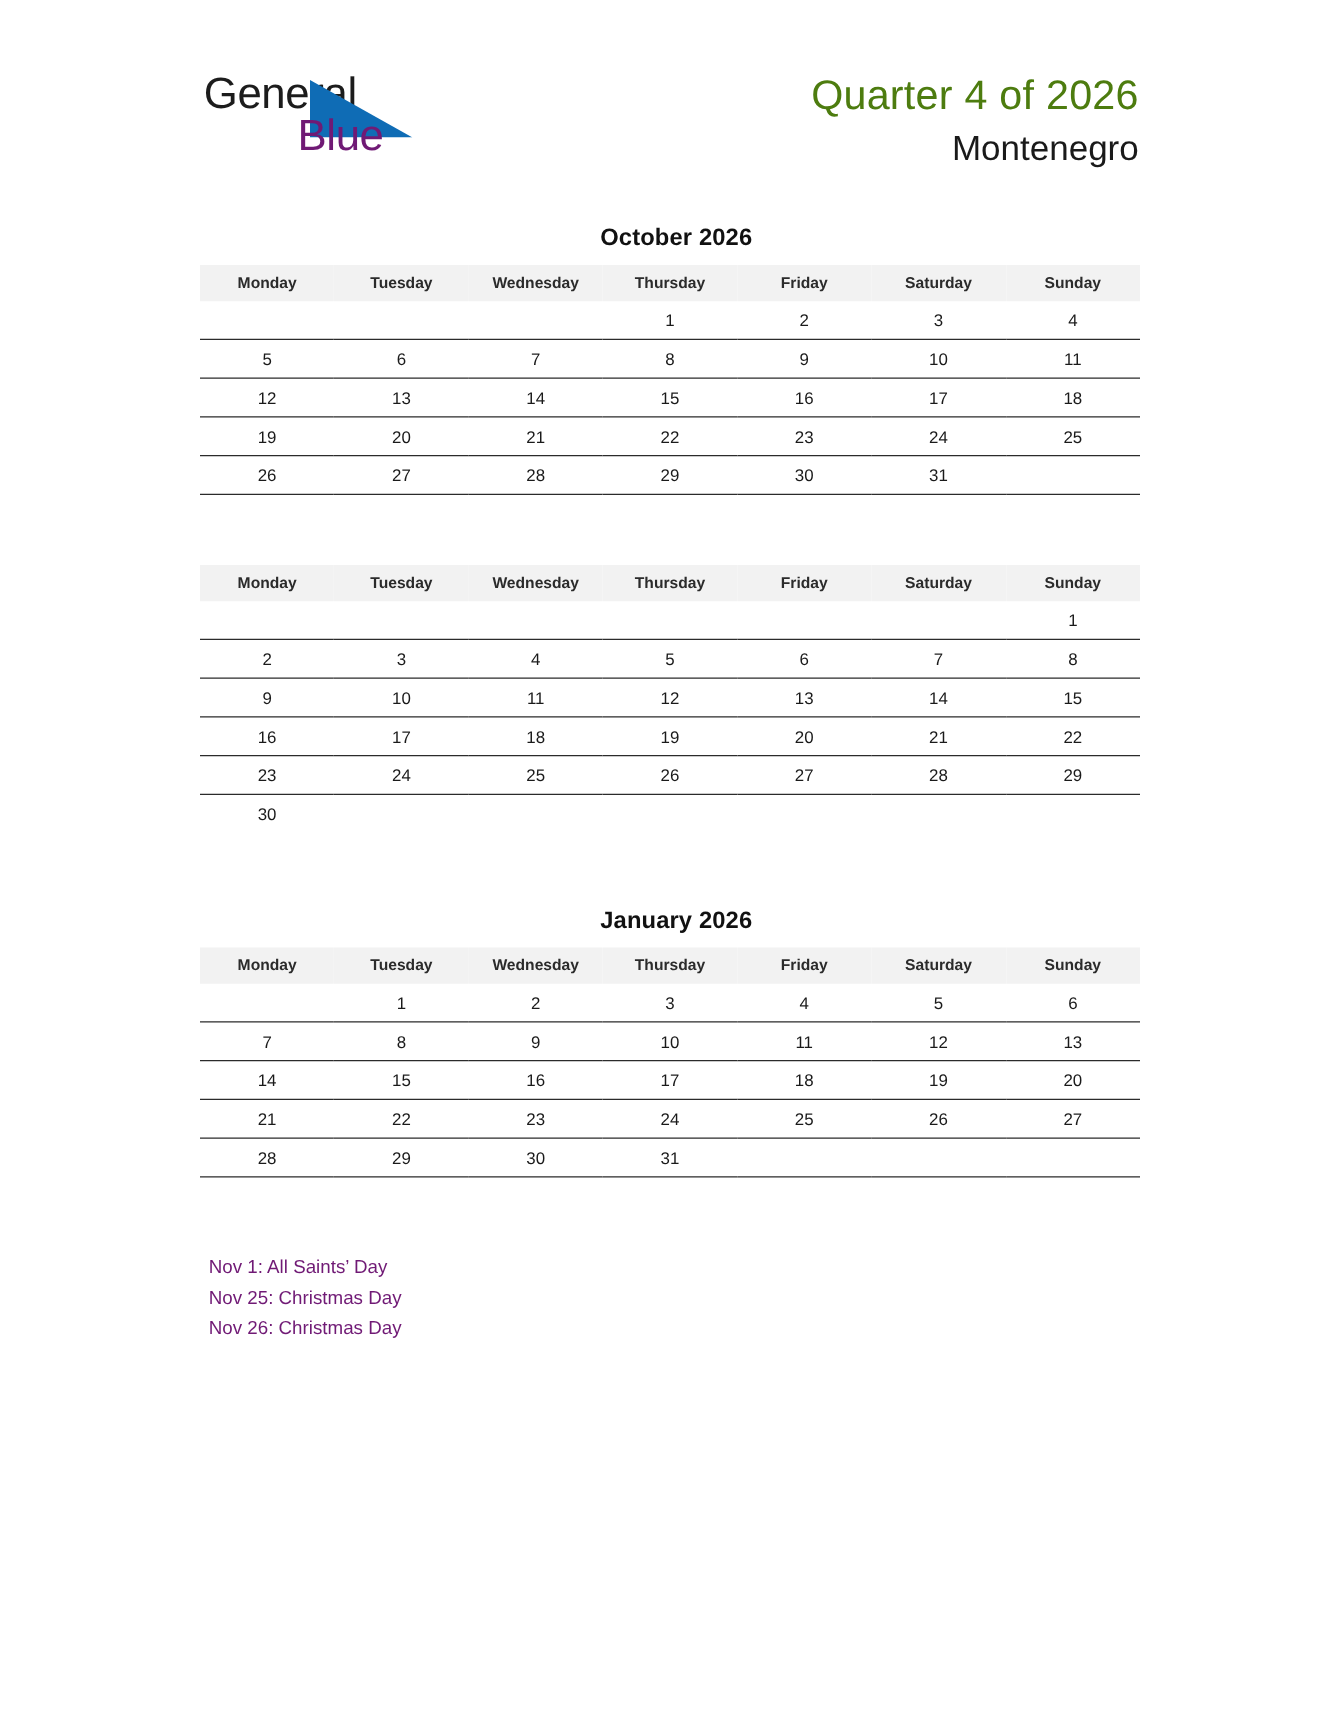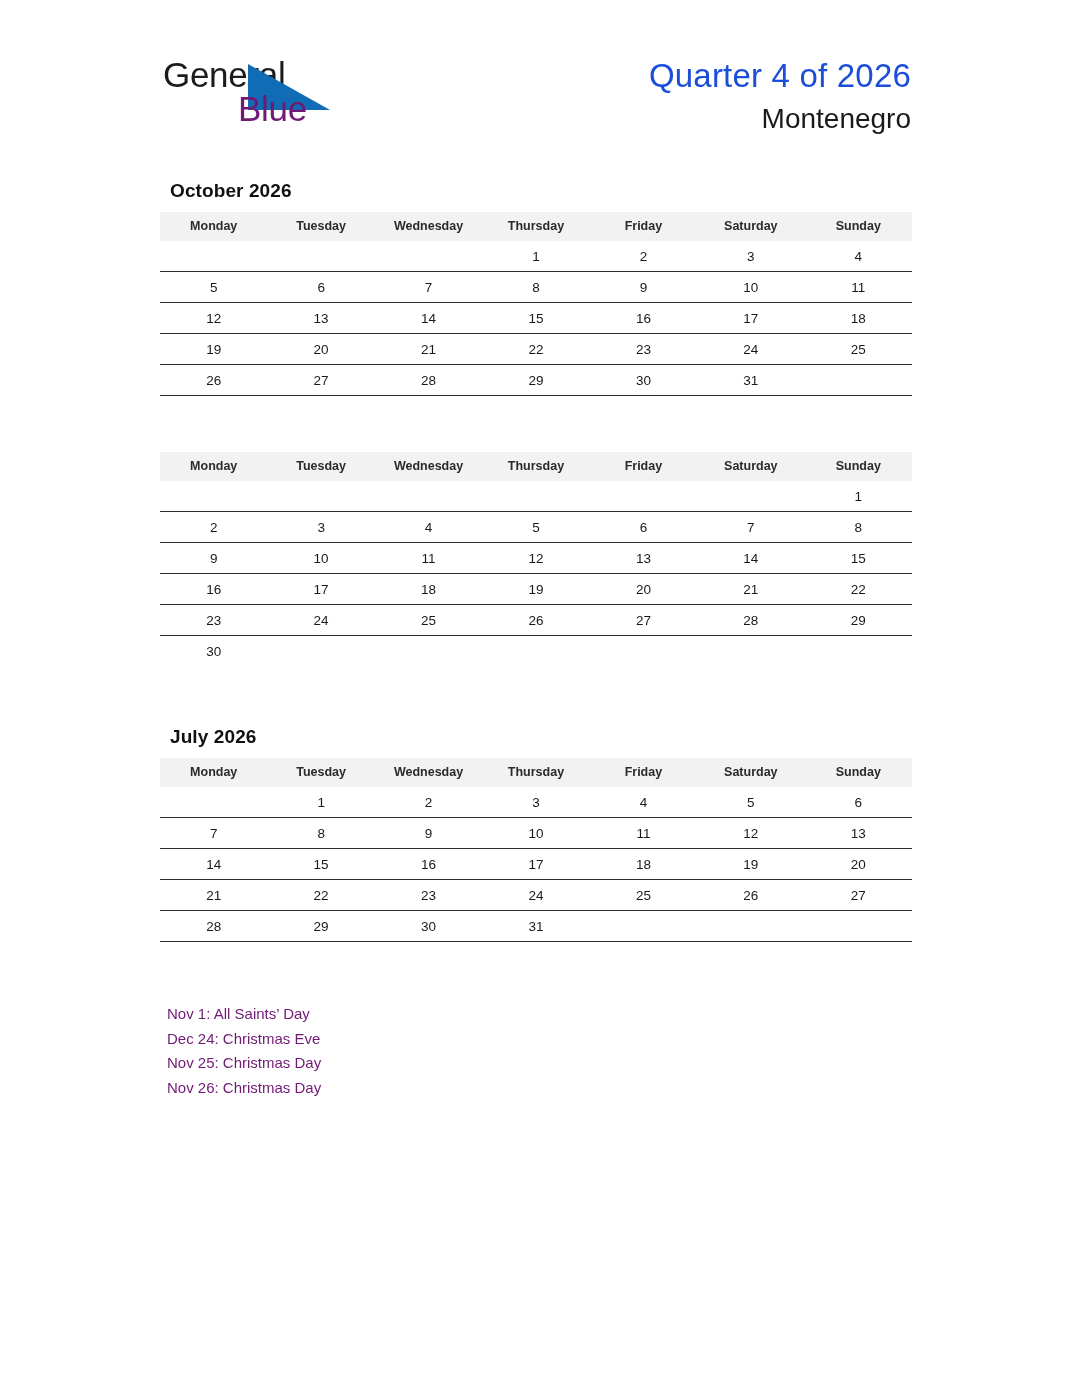--- a/index.html
+++ b/index.html
@@ -70,21 +70,21 @@
 
   .title-block {
     position: absolute;
     right: 0;
     top: 0;
     text-align: right;
   }
   .quarter-title {
     font-size: 33px;
     font-weight: 400;
-    color: #1d4ed8;
+    color: #4d7c0f;
     line-height: 1.25;
     letter-spacing: 0.2px;
   }
   .country-title {
     font-size: 28px;
     font-weight: 400;
     color: #1a1a1a;
     line-height: 1.35;
     margin-top: 4px;
   }
@@ -98,20 +98,21 @@
   #month-0 { top: 180px; }
   #month-1 { top: 452px; }
   #month-2 { top: 726px; }
 
   .month-name {
     font-size: 19px;
     font-weight: 700;
     color: #111111;
     margin: 0 0 10px 10px;
     letter-spacing: 0.1px;
+    text-align: center;
   }
 
   table.cal {
     border-collapse: collapse;
     width: 752px;
     table-layout: fixed;
   }
   table.cal th {
     background: #f2f2f2;
     font-size: 12.5px;
@@ -310,21 +311,21 @@
             <td class="empty"></td>
             <td class="empty"></td>
             <td class="empty"></td>
             <td class="empty"></td>
           </tr>
         </tbody>
     </table>
   </div>
 
   <div class="month" id="month-2">
-    <div class="month-name">July 2026</div>
+    <div class="month-name">January 2026</div>
     <table class="cal">
       <thead>
           <tr>
             <th>Monday</th>
             <th>Tuesday</th>
             <th>Wednesday</th>
             <th>Thursday</th>
             <th>Friday</th>
             <th>Saturday</th>
             <th>Sunday</th>
@@ -375,18 +376,17 @@
             <td class="empty"></td>
             <td class="empty"></td>
             <td class="empty"></td>
           </tr>
         </tbody>
     </table>
   </div>
 
   <div class="legend">
       <div class="legend-line">Nov 1: All Saints’ Day</div>
-      <div class="legend-line">Dec 24: Christmas Eve</div>
       <div class="legend-line">Nov 25: Christmas Day</div>
       <div class="legend-line">Nov 26: Christmas Day</div>
     </div>
 
 </div>
 
 </body></html>

